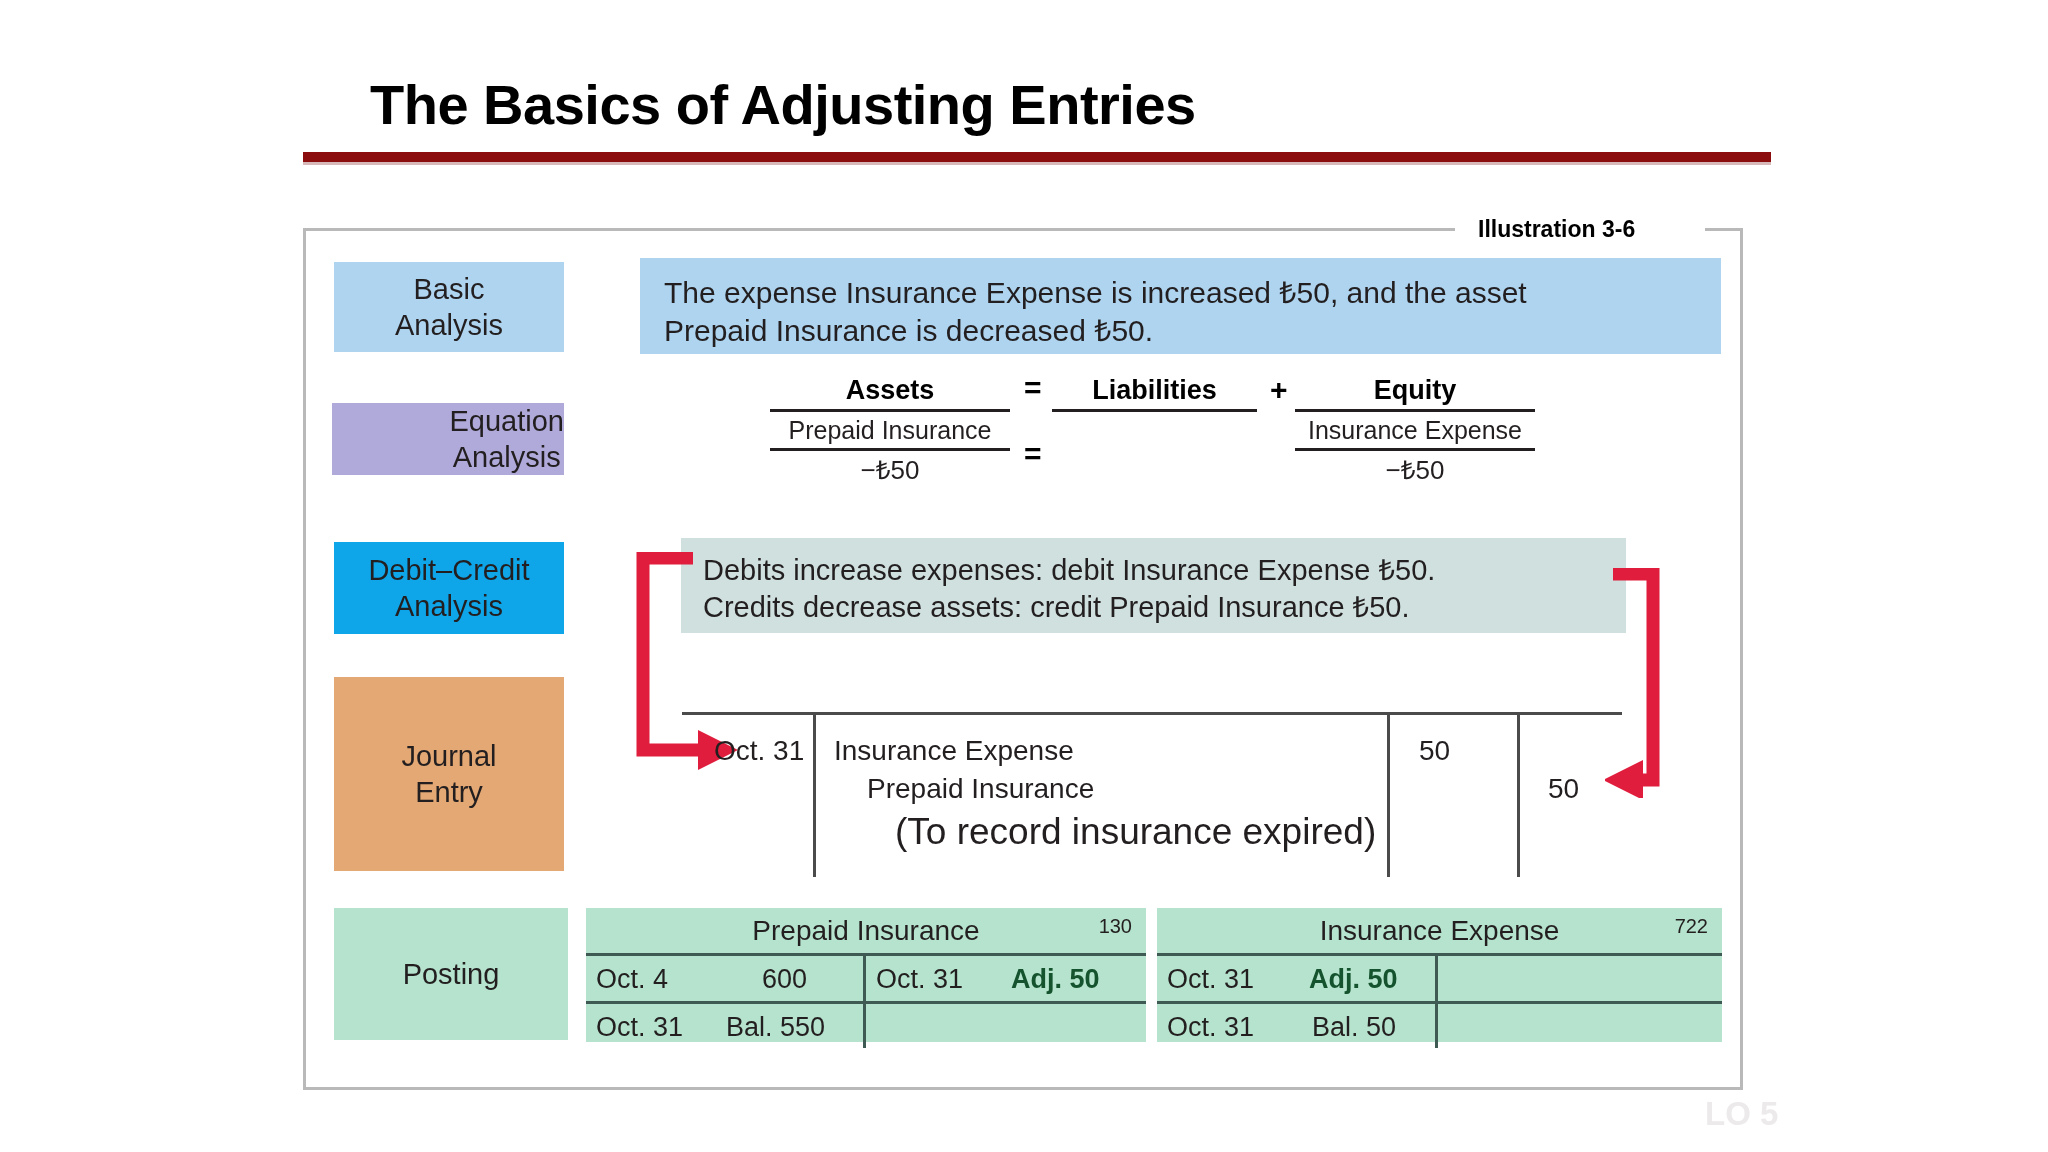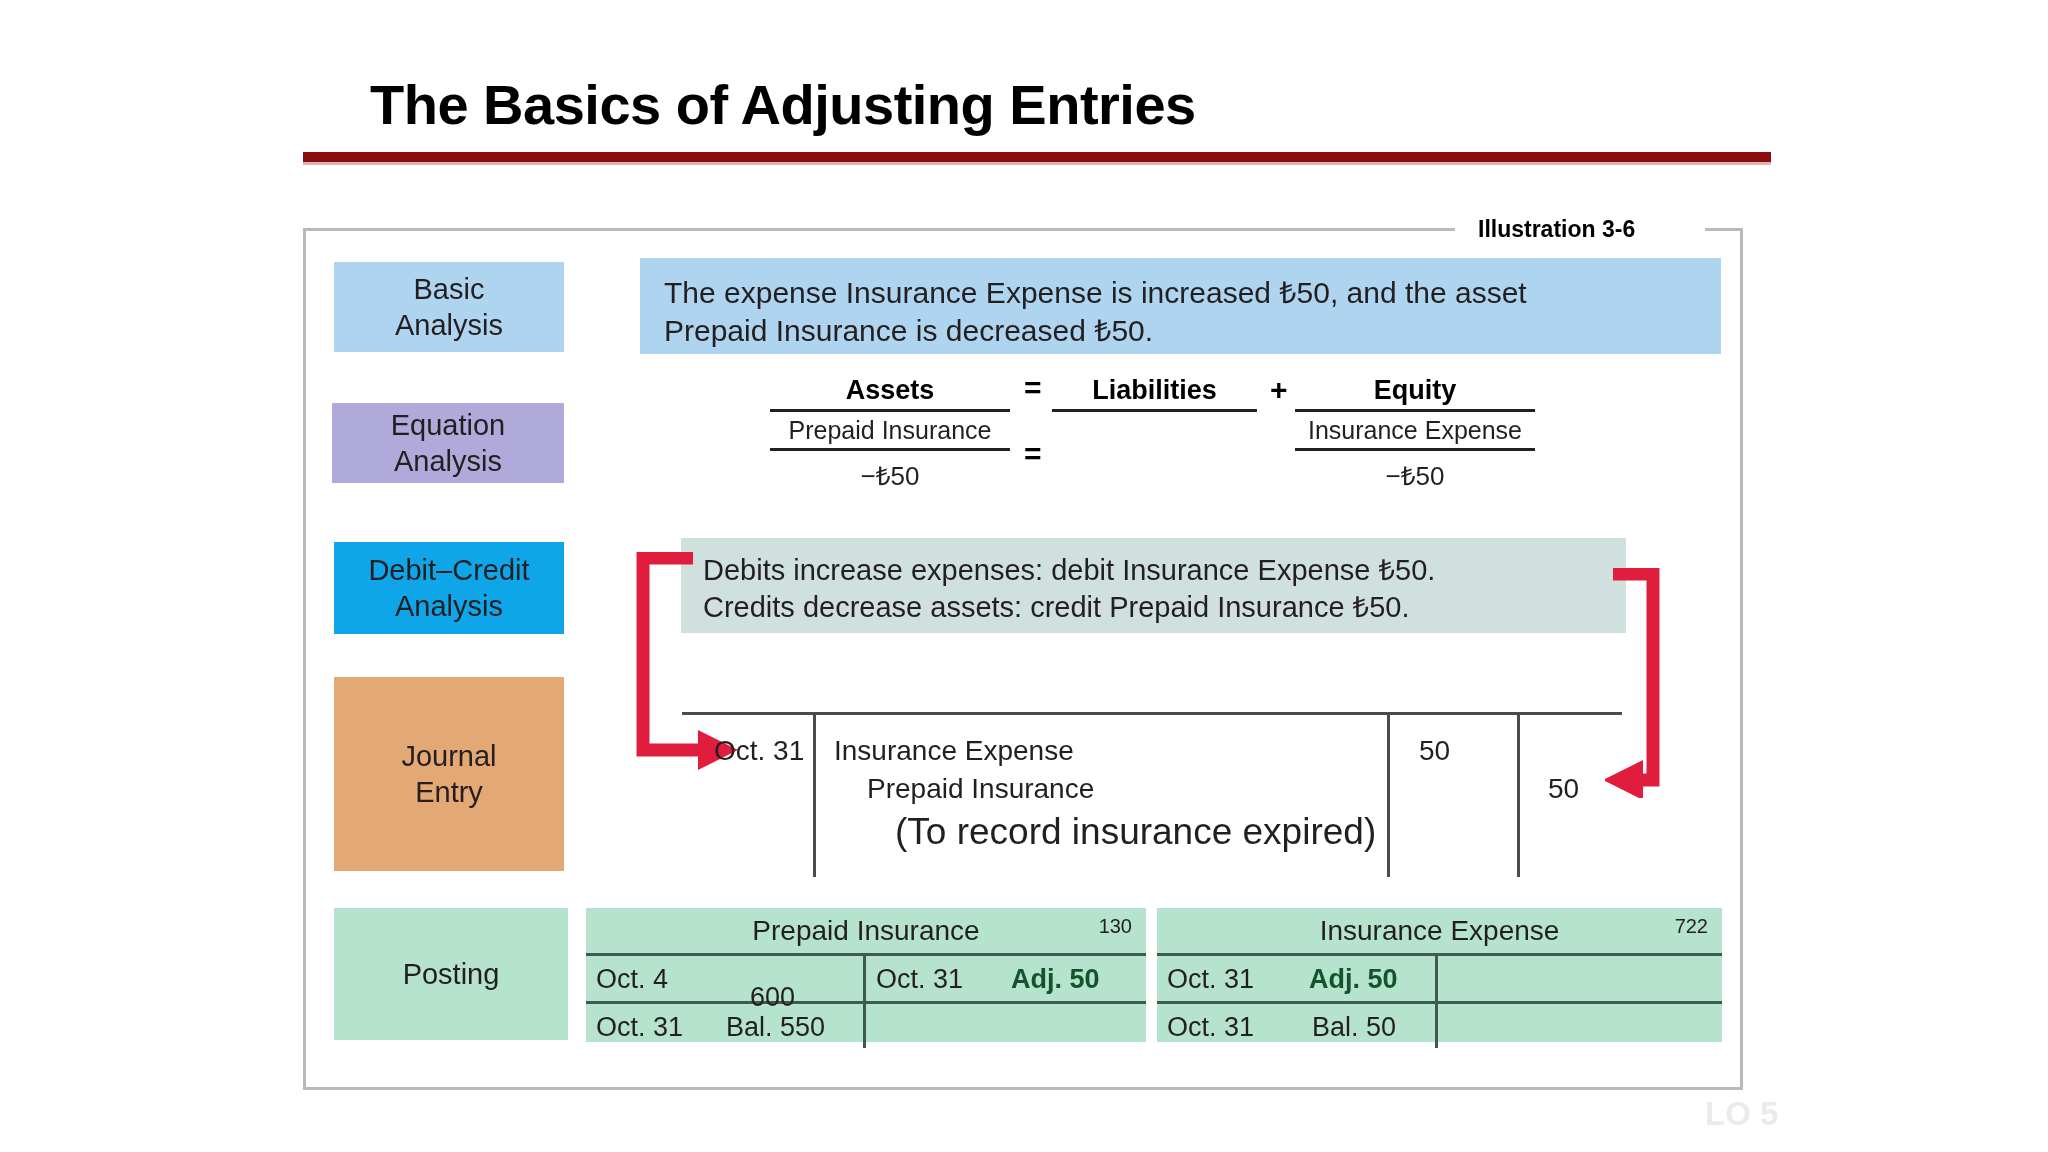--- a/index.html
+++ b/index.html
@@ -45,21 +45,21 @@
 
   
   .stage{
     position:absolute;
     display:flex;align-items:center;justify-content:center;
     text-align:center;line-height:1.25;
     font-size:29px;color:#231f20;
     font-family:"Liberation Sans",sans-serif;
   }
   .stage-basic   {left:334px;top:262px;width:230px;height:90px;background:#aed4ef;}
-  .stage-equation{left:332px;top:403px;width:232px;height:80px;background:#b0aada;}
+  .stage-equation{left:332px;top:403px;width:232px;height:72px;background:#b0aada;justify-content:flex-end;}
   .stage-debit   {left:334px;top:542px;width:230px;height:92px;background:#0ea5e9;}
   .stage-journal {left:334px;top:677px;width:230px;height:194px;background:#e3a873;}
   .stage-posting {left:334px;top:908px;width:234px;height:132px;background:#b5e3cd;}
 
   
   .basic-box{
     position:absolute;left:640px;top:258px;width:1081px;height:96px;
     background:#aed4ef;
   }
   .basic-box .txt{
@@ -75,21 +75,21 @@
     font-size:27px;font-weight:bold;color:#000;
     padding-bottom:3px;
     font-family:"Liberation Sans",sans-serif;
   }
   .eq-rule{height:3px;background:#231f20;}
   .eq-sub{
     font-size:25px;color:#231f20;padding:4px 0 3px;
     font-family:"Liberation Sans",sans-serif;
   }
   .eq-val{
-    font-size:26px;color:#231f20;padding-top:6px;
+    font-size:26px;color:#231f20;
     font-family:"Liberation Sans",sans-serif;
   }
   .eq-assets{left:130px;top:0;width:240px;}
   .eq-liab{left:412px;top:0;width:205px;}
   .eq-equity{left:655px;top:0;width:240px;}
   .eq-op{
     position:absolute;font-size:30px;font-weight:bold;color:#000;
     font-family:"Liberation Sans",sans-serif;
   }
   .eq-op1{left:384px;top:-4px;}
@@ -273,21 +273,21 @@
 
   <div class="tacct ta-prepaid">
     <div class="t-head">
       <div class="t-title">Prepaid Insurance</div>
       <div class="t-num">130</div>
     </div>
     <div class="t-hr"></div>
     <div class="t-row">
       <div class="t-mid" style="left:277px;"></div>
       <div class="t-date" style="left:10px;">Oct.  4</div>
-      <div class="t-amt" style="left:164px;margin-top:18px;">600</div>
+      <div class="t-amt" style="left:176px;">600</div>
       <div class="t-date" style="left:290px;">Oct. 31</div>
       <div class="t-amt t-adj" style="left:425px;">Adj. 50</div>
     </div>
     <div class="t-hr"></div>
     <div class="t-row">
       <div class="t-date" style="left:10px;">Oct. 31</div>
       <div class="t-amt" style="left:140px;">Bal. 550</div>
     </div>
   </div>
 

